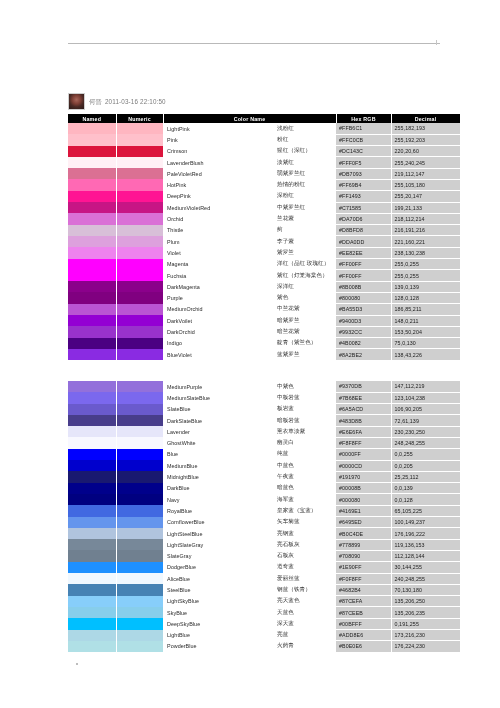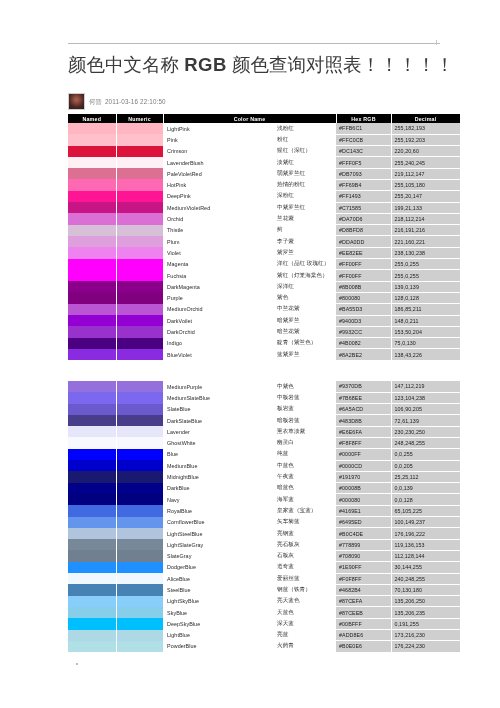--- a/index.html
+++ b/index.html
@@ -163,21 +163,20 @@
   }
 </style>
 </head>
 <body>
 
 <div class="page">
 
   <div class="top-rule"></div>
   <div class="top-rule-tick"></div>
 
-  <div class="title"><span>颜色中文名称</span> <span class="rgb">RGB</span> <span>颜色查询对照表！！！！！</span></div>
 
   <div class="byline">
     <div class="avatar"></div>
     <div class="byline-text"><span class="byline-author">何晋</span><span>2011-03-16 22:10:50</span></div>
   </div>
 
   <table class="ctable" id="table-1">
     <colgroup>
       <col class="c-named">
         <col class="c-numeric">

